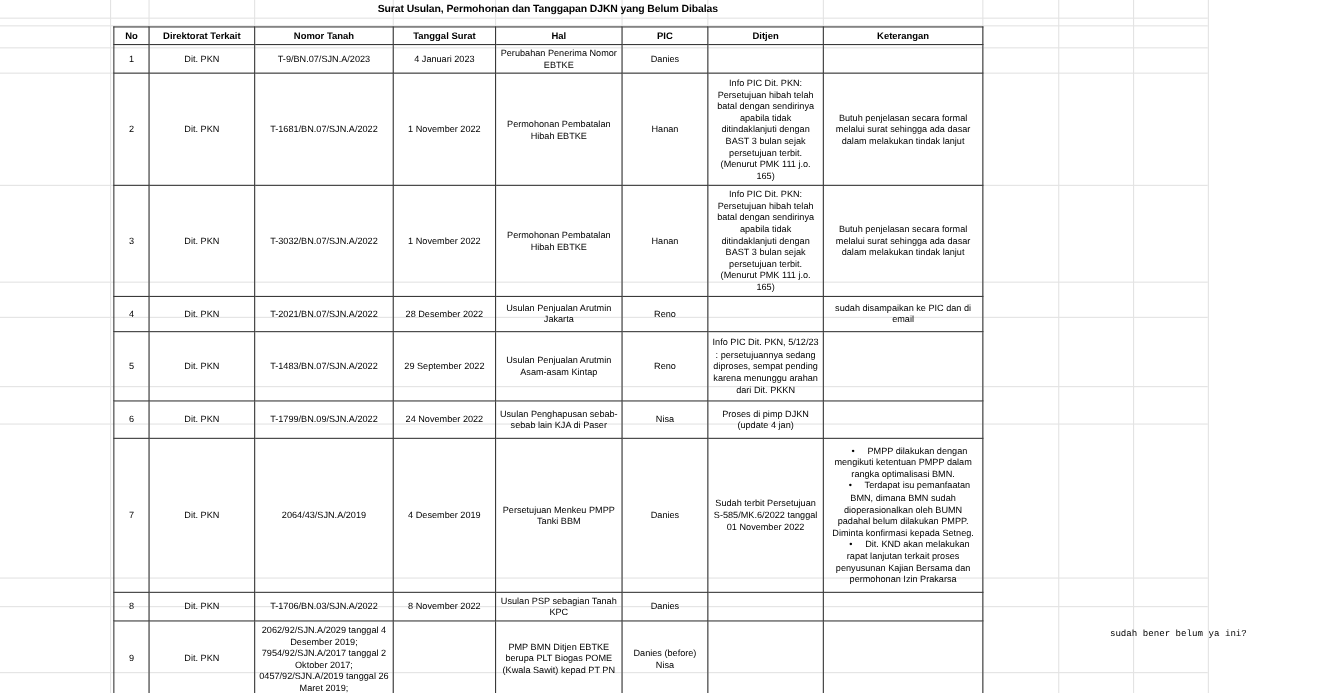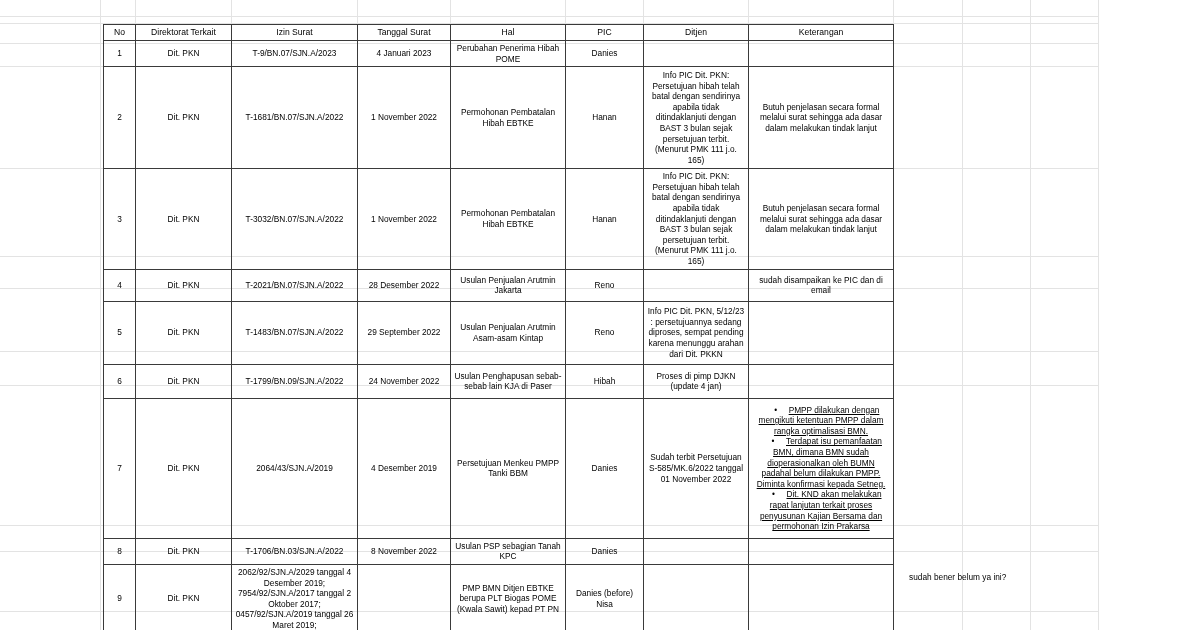--- a/index.html
+++ b/index.html
@@ -50,40 +50,41 @@
     font-size: 8.3px;
     color: #000;
     text-align: center;
     vertical-align: middle;
     padding: 2px 3px;
     line-height: 1.28;
     word-wrap: break-word;
     overflow: hidden;
   }
   table.sheet-table th {
-    font-weight: normal;
+    font-weight: bold;
     font-size: 8.6px;
     height: 16px;
     padding: 1px 2px;
   }
   td.bullets {
     text-align: left;
     font-size: 7.9px;
     line-height: 1.32;
     padding: 3px 4px;
   }
-  td.bullets p { margin: 0; text-indent: 0; text-decoration: underline; }
+  td.bullets p { margin: 0; text-indent: 0; }
   td.bullets p .bt { display: inline-block; width: 26px; }
 
   
   .stray-note {
     position: absolute;
-    left: 909px; top: 572px;
+    left: 1009px; top: 572px;
     font-size: 8.3px; color: #000;
     white-space: nowrap;
+    font-family: Liberation Mono, monospace;
   }
 </style>
 </head>
 <body>
 
 <div id="sheet">
 
   <div class="grid-v" style="left:100px"></div>
   <div class="grid-v" style="left:135px"></div>
   <div class="grid-v" style="left:231px"></div>
@@ -103,51 +104,54 @@
   <div class="grid-h" style="top:66px"></div>
   <div class="grid-h" style="top:168px"></div>
   <div class="grid-h" style="top:256px"></div>
   <div class="grid-h" style="top:288px"></div>
   <div class="grid-h" style="top:351px"></div>
   <div class="grid-h" style="top:385px"></div>
   <div class="grid-h" style="top:525px"></div>
   <div class="grid-h" style="top:551px"></div>
   <div class="grid-h" style="top:611px"></div>
 
+  <div class="title-row">
+    <span>Surat Usulan, Permohonan dan Tanggapan DJKN yang Belum Dibalas</span>
+  </div>
 
   <table class="sheet-table">
     <colgroup>
       <col style="width:32px">
         <col style="width:96px">
         <col style="width:126px">
       <col style="width:93px">
         <col style="width:115px">
         <col style="width:78px">
       <col style="width:105px">
         <col style="width:145px">
     </colgroup>
     <thead>
       <tr>
         <th>No</th>
         <th>Direktorat Terkait</th>
-        <th>Izin Surat</th>
+        <th>Nomor Tanah</th>
         <th>Tanggal Surat</th>
         <th>Hal</th>
         <th>PIC</th>
         <th>Ditjen</th>
         <th>Keterangan</th>
       </tr>
     </thead>
     <tbody>
       <tr style="height:22px">
         <td>1</td>
         <td>Dit. PKN</td>
         <td>T-9/BN.07/SJN.A/2023</td>
         <td>4 Januari 2023</td>
-        <td>Perubahan Penerima Hibah POME</td>
+        <td>Perubahan Penerima Nomor EBTKE</td>
         <td>Danies</td>
         <td></td>
         <td></td>
       </tr>
       <tr style="height:102px">
         <td>2</td>
         <td>Dit. PKN</td>
         <td>T-1681/BN.07/SJN.A/2022</td>
         <td>1 November 2022</td>
         <td>Permohonan Pembatalan Hibah EBTKE</td>
@@ -184,21 +188,21 @@
         <td>Reno</td>
         <td>Info PIC Dit. PKN, 5/12/23 : persetujuannya sedang diproses, sempat pending karena menunggu arahan dari Dit. PKKN</td>
         <td></td>
       </tr>
       <tr style="height:34px">
         <td>6</td>
         <td>Dit. PKN</td>
         <td>T-1799/BN.09/SJN.A/2022</td>
         <td>24 November 2022</td>
         <td>Usulan Penghapusan sebab-sebab lain KJA di Paser</td>
-        <td>Hibah</td>
+        <td>Nisa</td>
         <td>Proses di pimp DJKN (update 4 jan)</td>
         <td></td>
       </tr>
       <tr style="height:140px">
         <td>7</td>
         <td>Dit. PKN</td>
         <td>2064/43/SJN.A/2019</td>
         <td>4 Desember 2019</td>
         <td>Persetujuan Menkeu PMPP Tanki BBM</td>
         <td>Danies</td>

